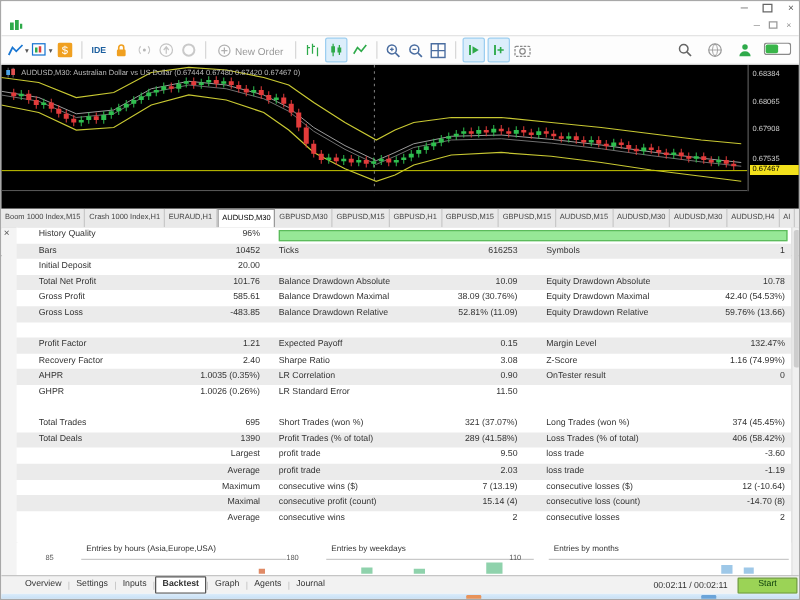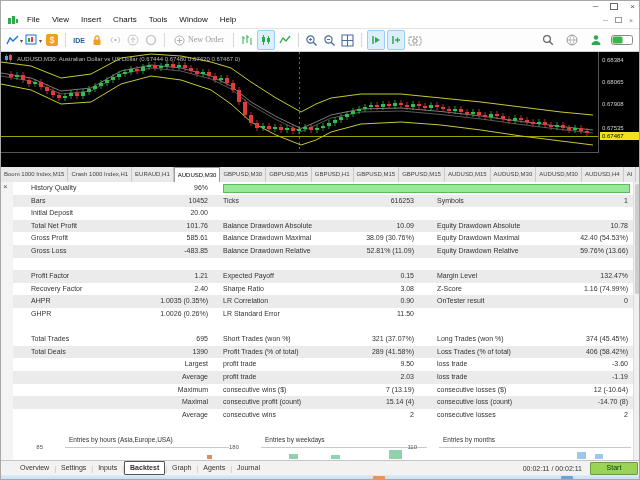--- a/index.html
+++ b/index.html
@@ -15,21 +15,21 @@
   #menu-items span{font-size:8px;color:#111;padding:0 6px;line-height:16px;}
   #menubar .mctrls{margin-left:auto;display:flex;gap:7px;align-items:center;padding-right:8px;color:#888;font-size:7px;}
   .maxbox2{width:5px;height:4px;border:1px solid #999;display:inline-block;}
   
   #toolbar{position:absolute;top:27px;left:0;width:640px;height:24px;background:#fdfdfd;border-bottom:1px solid #cfcfcf;border-top:1px solid #e4e4e4;display:flex;align-items:center;padding-left:4px;box-sizing:border-box;}
   .tbtn{min-width:16px;height:18px;display:flex;align-items:center;justify-content:center;margin:0 1px;}
   .sep{width:1px;height:14px;background:#d8d8d8;margin:0 4px;}
   .hl{background:#dceefb;border:1px solid #9ccef0;border-radius:2px;}
   .caret{font-size:6px;color:#555;margin-left:1px;}
   .algo{display:flex;align-items:center;gap:3px;background:#eaf5fd;border:1px solid #8ec8ee;border-radius:2px;padding:1px 6px;height:14px;font-size:8px;color:#222;}
-  .neworder{display:flex;align-items:flex-start;gap:3px;padding:1px 5px;font-size:8px;color:#9a9a9a;font-family:Liberation Serif, serif;}
+  .neworder{display:flex;align-items:flex-end;gap:3px;padding:1px 5px;font-size:8px;color:#9a9a9a;}
   .ide-txt{font-size:7px;font-weight:bold;color:#1b5e9e;}
   .rightgrp{margin-left:auto;display:flex;align-items:center;gap:6px;padding-right:8px;}
   
   #chart-wrap{position:absolute;top:51px;left:0;width:640px;height:115px;background:#000;}
   #chart-svg{position:absolute;top:0;left:0;}
   #chart-header{position:absolute;top:2px;left:3px;display:flex;align-items:center;gap:3px;color:#b9b9b9;font-size:6px;white-space:nowrap;}
   #price-scale{position:absolute;top:0;left:597px;width:43px;height:101px;border-left:1px solid #555;}
   .plabel{position:absolute;left:3px;color:#cfcfcf;font-size:6px;line-height:6px;}
   #cur-price{position:absolute;left:1px;width:38px;height:8px;background:#f3e11c;color:#000;font-size:6px;line-height:8px;padding-left:2px;}
   #time-axis{position:absolute;top:152px;left:0;width:640px;height:14px;border-top:1px solid #444;}
@@ -82,29 +82,20 @@
   </div>
 
   <div id="menubar">
     <span class="tbtn" style="margin-left:3px;">
       <svg width="11" height="11">
           <rect x="1" y="3" width="3" height="6" fill="#2eaa4a"></rect>
           <rect x="5" y="1" width="3" height="8" fill="#2eaa4a"></rect>
           <rect x="9" y="4" width="2" height="4" fill="#2eaa4a"></rect>
         </svg>
     </span>
-    <div id="menu-items">
-        <span>File</span>
-        <span>View</span>
-        <span>Insert</span>
-        <span>Charts</span>
-        <span>Tools</span>
-        <span>Window</span>
-        <span>Help</span>
-      </div>
     <div class="mctrls">
       <span>─</span>
       <span class="maxbox2"></span>
       <span>×</span>
     </div>
   </div>
 
   <div id="toolbar">
     <span class="tbtn">
       <svg width="13" height="12">

